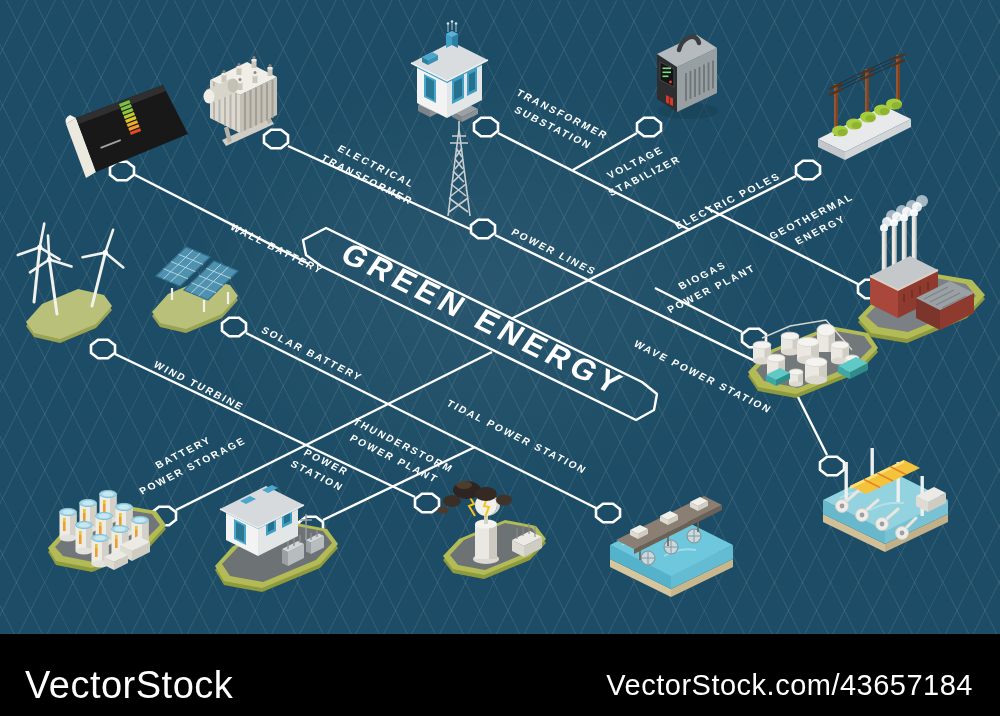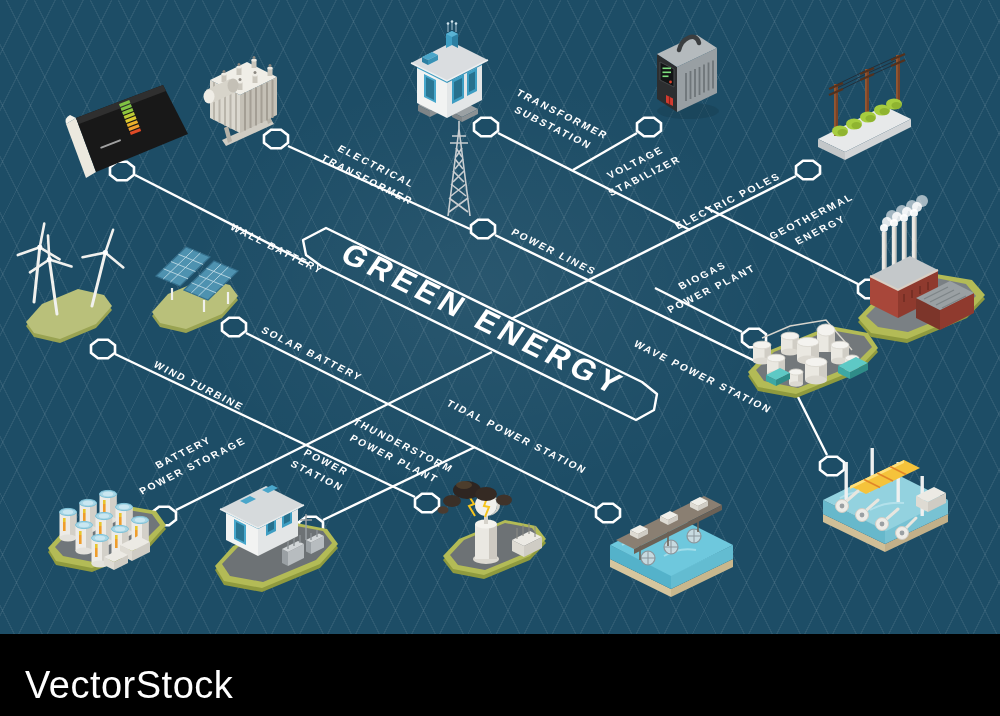--- a/index.html
+++ b/index.html
@@ -582,14 +582,15 @@
 POWER PLANT</div>
       <div class="flowlabel desc" style="left: 322px; top: 469px;">POWER
 STATION</div>
       <div class="flowlabel desc" style="left: 199px; top: 386px;">WIND TURBINE</div>
       <div class="flowlabel asc" style="left: 188px; top: 459px;">BATTERY
 POWER STORAGE</div>
     </div>
 
   <div class="wbar">
     <div class="wleft">VectorStock</div>
+    <div class="wright">VectorStock.com/43657184</div>
   </div>
 </div>
 
 </body></html>

